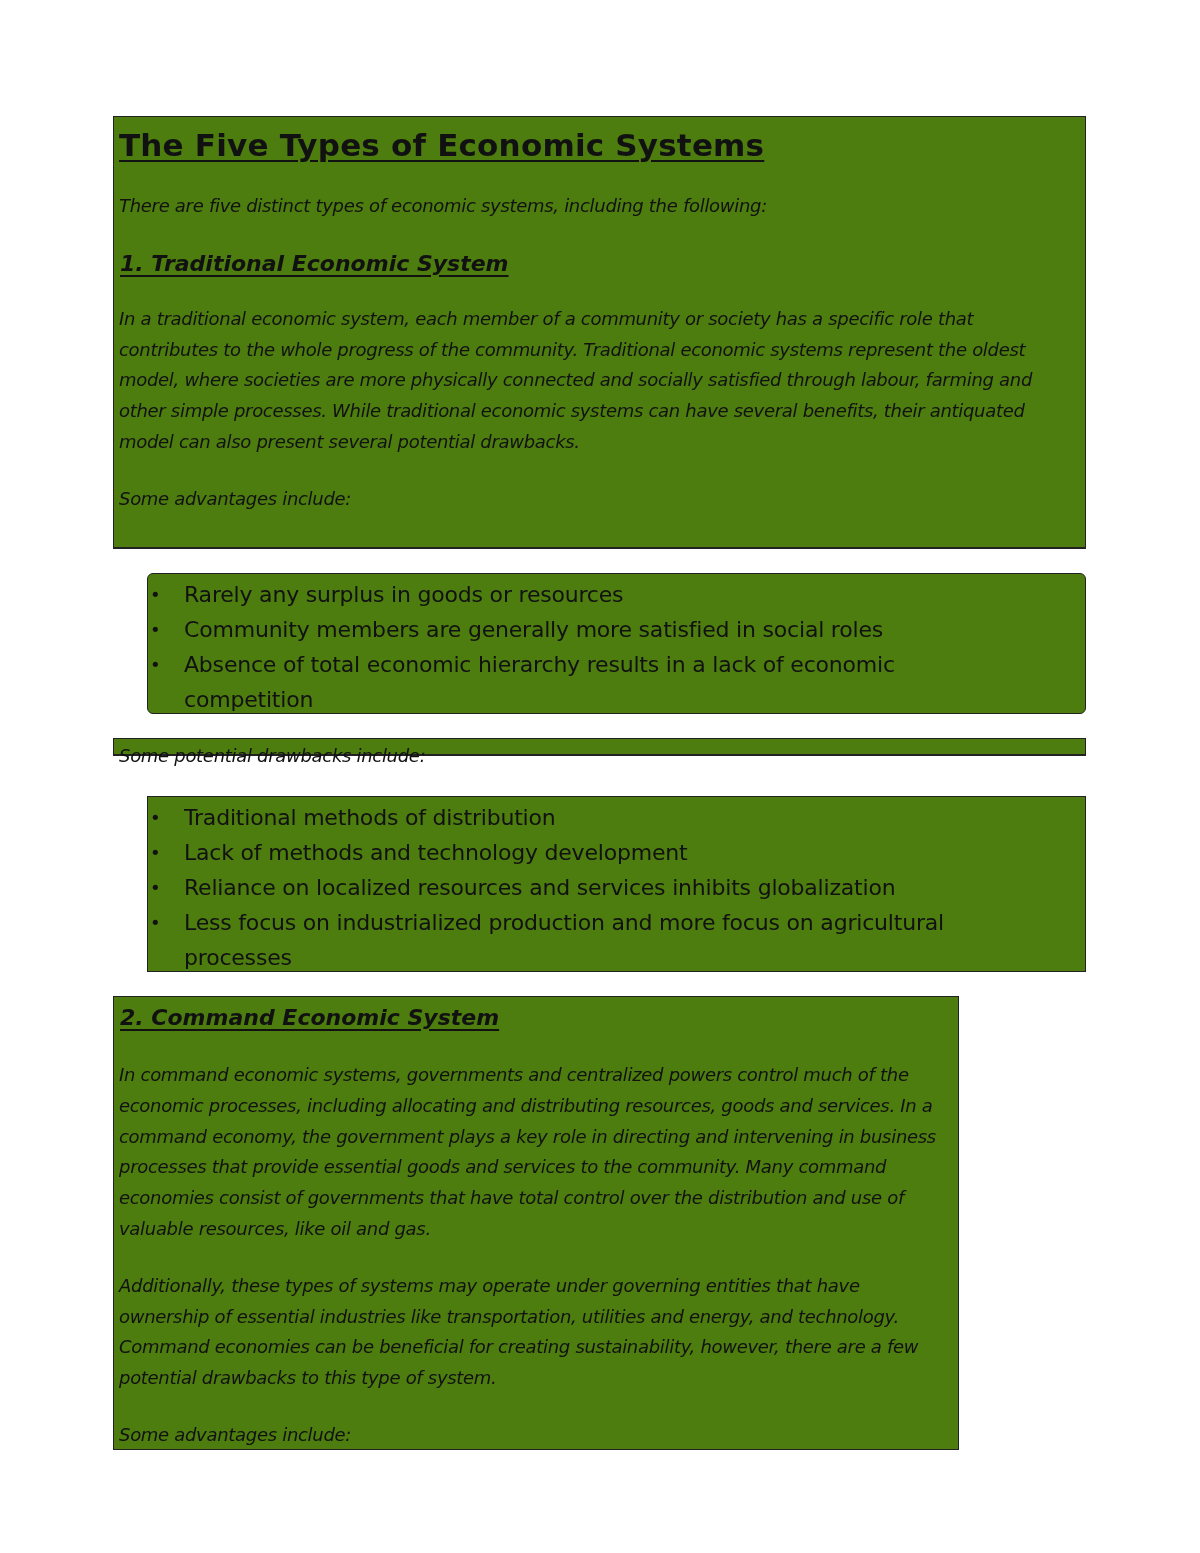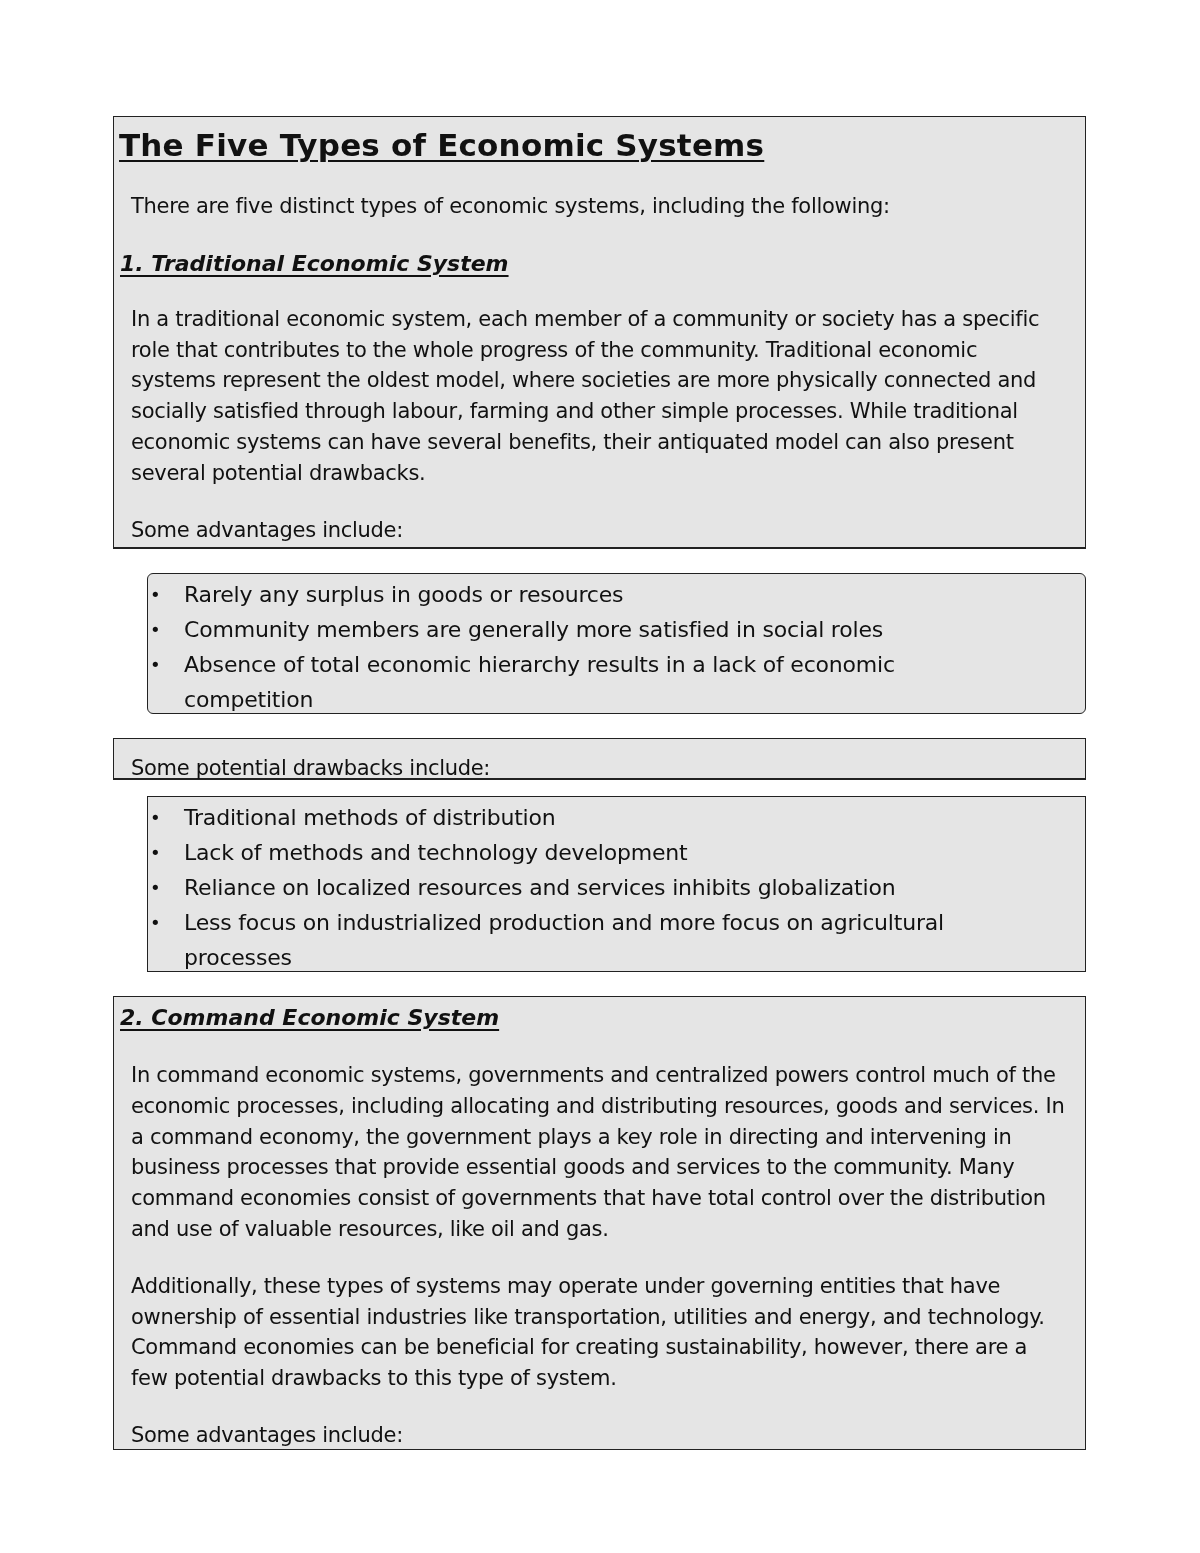--- a/index.html
+++ b/index.html
@@ -1,21 +1,21 @@
 <!DOCTYPE html>
 <html><head>
 <meta charset="utf-8">
 <style>
   html, body { margin: 0; padding: 0; background: #ffffff; }
   body { width: 1200px; height: 1553px; position: relative; font-family: "DejaVu Sans", sans-serif; color: #111; overflow: hidden; }
-  .box { position: absolute; border: 1px solid #222; box-sizing: border-box; background: #e5e5e5; }
+  .box { position: absolute; border: 1px solid #222; box-sizing: border-box; background: #4d7c0f; }
   .box.thick-bottom { border-bottom: 2px solid #222; }
   .h1 { font-size: 31px; text-decoration: underline; text-decoration-thickness: 2px; text-underline-offset: 4px; margin: 0; line-height: 40px; letter-spacing: 0.2px; }
   .h2 { font-size: 22px; font-weight: bold; font-style: italic; text-decoration: underline; text-decoration-thickness: 2px; text-underline-offset: 4px; margin: 1px; line-height: 30px; }
-  .p { font-size: 21px; line-height: 30.8px; margin: 12px; letter-spacing: -0.3px; }
+  .p { font-size: 18px; line-height: 30.8px; margin: 0; letter-spacing: -0.3px; font-style: italic; }
   ul.bullets { list-style: none; margin: 0; padding: 0; }
   ul.bullets li { position: relative; padding-left: 36px; font-size: 22px; line-height: 35px; letter-spacing: -0.2px; }
   ul.bullets li::before { content: "•"; position: absolute; left: 2px; top: 0; font-size: 18px; }
 </style>
 </head>
 <body>
 
 <div class="box thick-bottom" style="left:113px; top:116px; width:973px; height:433px; padding:8px 8px 0 5px;">
   <h1 class="h1">The Five Types of Economic Systems</h1>
   <p class="p" style="margin-top:26px;">There are five distinct types of economic systems, including the following:</p>
@@ -25,31 +25,31 @@
 </div>
 
 <div class="box" style="left:147px; top:573px; width:939px; height:141px; padding:3px 140px 0 0;border-radius:6px;">
   <ul class="bullets">
     <li>Rarely any surplus in goods or resources</li>
     <li>Community members are generally more satisfied in social roles</li>
     <li>Absence of total economic hierarchy results in a lack of economic competition</li>
   </ul>
 </div>
 
-<div class="box thick-bottom" style="left:113px; top:738px; width:973px; height:42px; padding:2px 5px;">
+<div class="box thick-bottom" style="left:113px; top:738px; width:973px; height:18px; padding:2px 5px;">
   <p class="p" style="line-height:30px;">Some potential drawbacks include:</p>
 </div>
 
 <div class="box" style="left:147px; top:796px; width:939px; height:176px; padding:3px 80px 0 0;">
   <ul class="bullets">
     <li>Traditional methods of distribution</li>
     <li>Lack of methods and technology development</li>
     <li>Reliance on localized resources and services inhibits globalization</li>
     <li>Less focus on industrialized production and more focus on agricultural processes</li>
   </ul>
 </div>
 
-<div class="box" style="left:113px; top:996px; width:973px; height:454px; padding:5px 8px 0 5px;">
+<div class="box" style="left:113px; top:996px; width:846px; height:454px; padding:5px 8px 0 5px;">
   <h2 class="h2">2. Command Economic System</h2>
   <p class="p" style="margin-top:27px;">In command economic systems, governments and centralized powers control much of the economic processes, including allocating and distributing resources, goods and services. In a command economy, the government plays a key role in directing and intervening in business processes that provide essential goods and services to the community. Many command economies consist of governments that have total control over the distribution and use of valuable resources, like oil and gas.</p>
   <p class="p" style="margin-top:26px;">Additionally, these types of systems may operate under governing entities that have ownership of essential industries like transportation, utilities and energy, and technology. Command economies can be beneficial for creating sustainability, however, there are a few potential drawbacks to this type of system.</p>
   <p class="p" style="margin-top:26px;">Some advantages include:</p>
 </div>
 
 </body></html>

